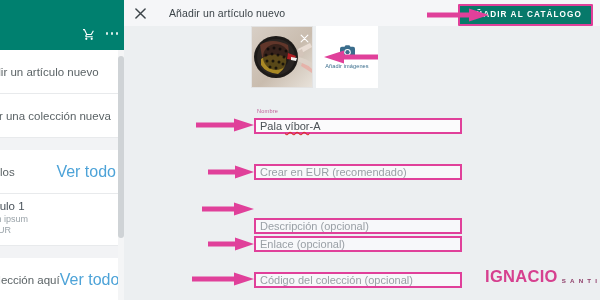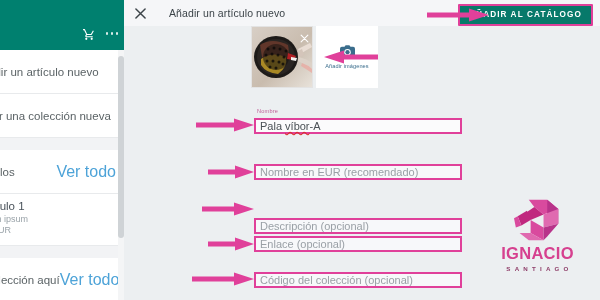--- a/index.html
+++ b/index.html
@@ -209,22 +209,22 @@
     position: absolute;
     height: 14px;
     pointer-events: none;
   }
   .arrow svg { display: block; }
 
   
   .watermark {
     position: absolute; left: 485px; top: 196px;
     width: 105px; height: 88px;
-    display: flex; flex-direction: column;
-    align-items: center; justify-content: flex-start;
+    display: flex; flex-direction: row;
+    align-items: flex-end; justify-content: flex-start;
   }
   .wm-mark { width: 56px; height: 48px; display: block; }
   .wm-name {
     font-size: 16.5px; font-weight: bold;
     color: #d6408f; letter-spacing: .3px;
     line-height: 1; margin-top: 1px;
   }
   .wm-sub {
     font-size: 6.2px; font-weight: bold;
     color: #8f3f6a; letter-spacing: 4.2px;
@@ -361,21 +361,21 @@
 
       <div class="field-wrap" id="f-nombre">
         <span class="field-label-float">Nombre</span>
         <div class="fld filled">
           <span class="fld-text">Pala <span class="misspell">víbor</span>-A</span>
         </div>
       </div>
 
       <div class="field-wrap" id="f-precio">
         <div class="fld">
-          <span class="fld-text">Nombre en EUR (recomendado)</span>
+          <span class="fld-text">Crear en EUR (recomendado)</span>
         </div>
       </div>
 
       <div class="field-wrap" id="f-descr">
         <div class="fld">
           <span class="fld-text">Descripción (opcional)</span>
         </div>
       </div>
 
       <div class="field-wrap" id="f-enlace">

